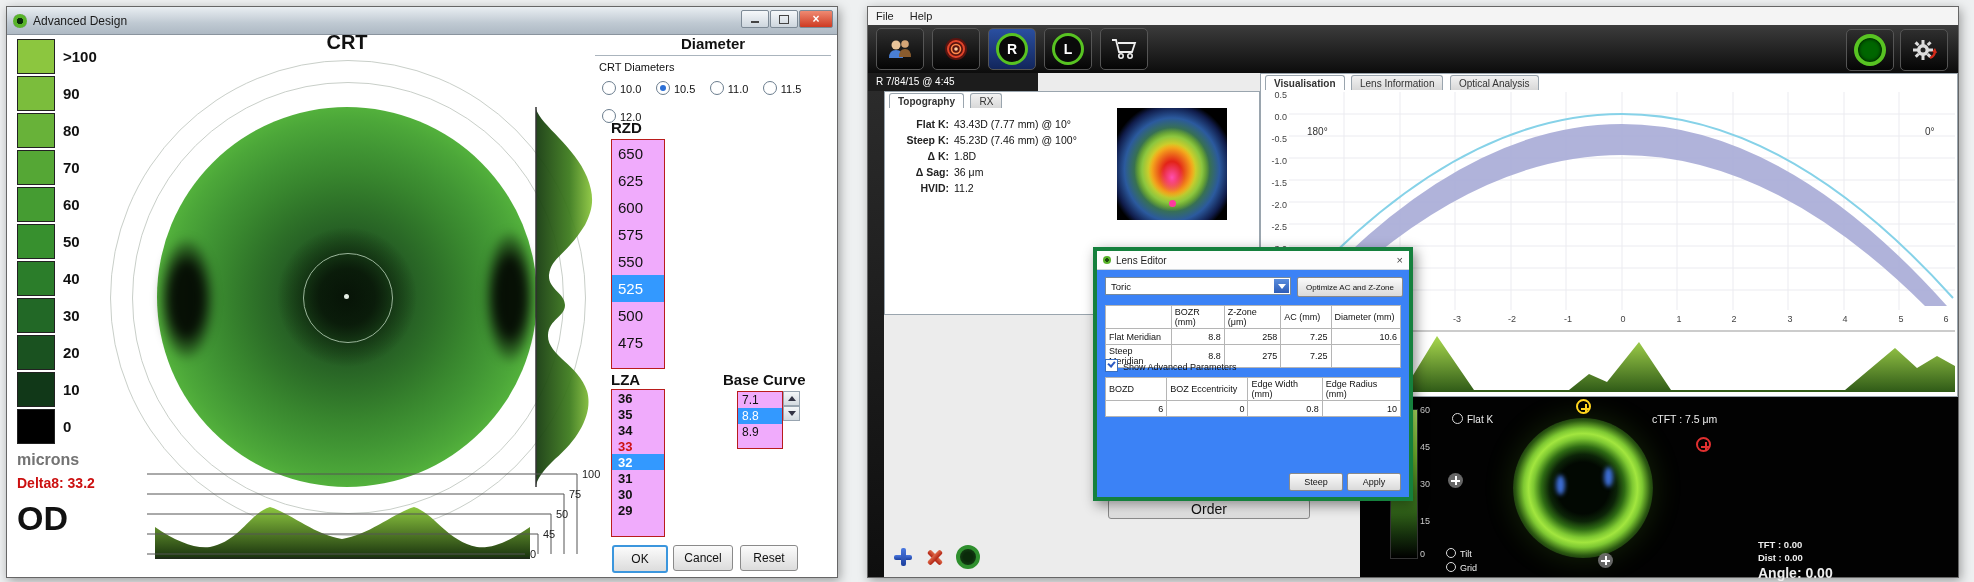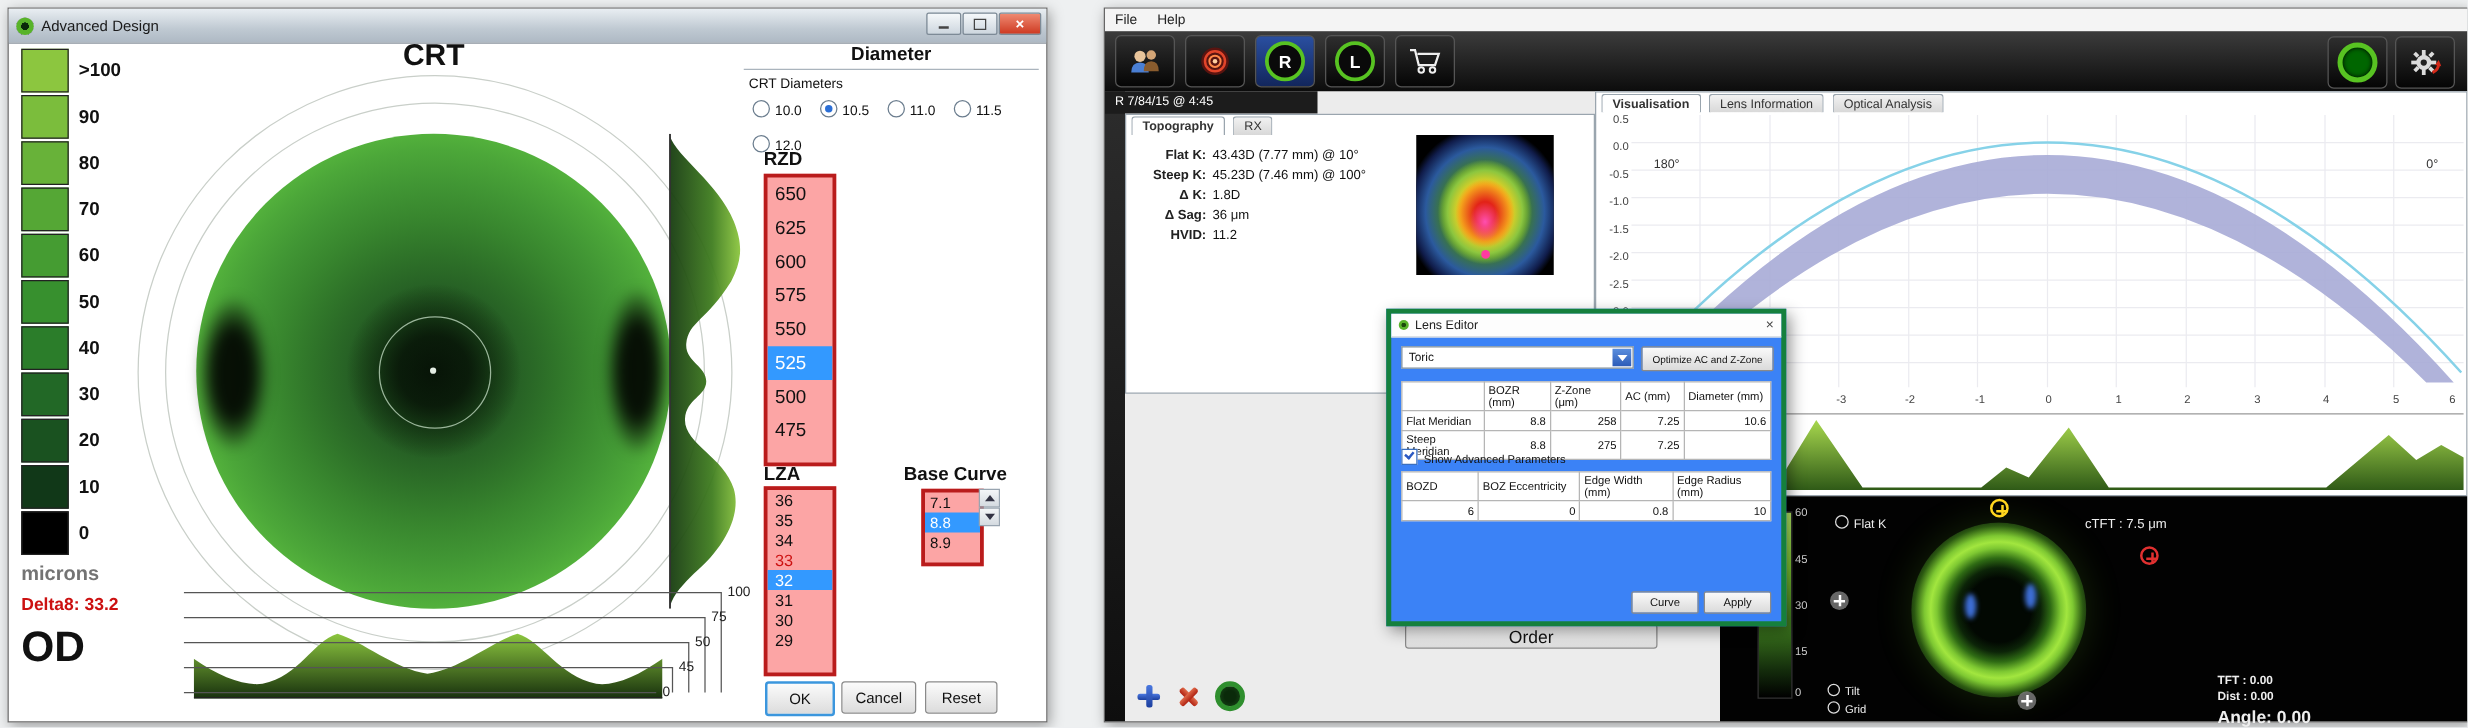--- a/index.html
+++ b/index.html
@@ -11,23 +11,23 @@
   .titlebar .ttl{font-size:12px;color:#1a1a1a;margin-left:6px;}
   .appico{width:14px;height:14px;border-radius:50%;background:radial-gradient(circle,#0a2a0a 30%,#58b32a 32% 70%,#0a2a0a 72%);}
   .wbtns{position:absolute;right:4px;top:3px;display:flex;}
   .wbtn{width:26px;height:16px;border:1px solid #7d8a96;background:linear-gradient(#f5f8fa,#cdd6de);margin-left:1px;display:flex;align-items:center;justify-content:center;font-size:10px;color:#333;border-radius:2px;}
   .wbtn.close{width:32px;background:linear-gradient(#ef8a72,#ce3a22);color:#fff;font-size:12px;font-weight:bold;}
   .minbar{width:8px;height:2px;background:#444;margin-top:6px;}
   .maxbox{width:8px;height:7px;border:1px solid #444;}
   .lgrow{position:absolute;display:flex;align-items:center;}
   .lgswatch{width:36px;height:33px;border:1px solid #222;}
   .lglabel{font-size:15px;font-weight:bold;color:#111;margin-left:8px;}
-  .listbox{position:absolute;background:#fca5a5;border:3px solid #b91c1c;overflow:hidden;}
+  .listbox{position:absolute;background:#f0abfc;border:1px solid #b91c1c;overflow:hidden;}
   .li{font-size:15px;color:#111;padding:3px 4px 2px 6px;line-height:22px;}
-  .li.small{font-size:13px;line-height:13px;padding:2px 4px 1px 6px;}
+  .li.small{font-size:13px;line-height:13px;padding:2px 4px 1px 6px;font-weight:bold;}
   .li.sel{background:#3399ff;color:#fff;}
   .li.red{color:#cc1111;}
   .li.tiny{font-size:12px;line-height:12px;padding:2px 4px;}
   .radio{display:inline-block;width:12px;height:12px;border:1px solid #6b7d8e;border-radius:50%;background:#fff;vertical-align:-2px;margin-right:4px;position:relative;}
   .radio.sel::after{content:"";position:absolute;left:3px;top:3px;width:6px;height:6px;border-radius:50%;background:#2b6fd6;}
   .rlabel{font-size:11px;color:#111;}
   .btn{position:absolute;height:24px;border:1px solid #8a8a8a;border-radius:3px;background:linear-gradient(#fbfbfb,#dcdcdc);font-size:12px;color:#111;display:flex;align-items:center;justify-content:center;}
   .btn.focus{border:2px solid #3b96dd;}
   .seclabel{font-size:15px;font-weight:bold;color:#111;}
   .axislbl{position:absolute;font-size:11px;color:#222;}
@@ -139,21 +139,21 @@
       </div>
     <div class="lgrow" style="left:10px;top:402px;">
         <div class="lgswatch" style="background: rgb(0, 0, 0);"></div>
         <span class="lglabel">0</span>
       </div>
 
     <div class="abs" style="left:10px;top:444px;font-size:16px;font-weight:bold;color:#737373;">microns</div>
     <div class="abs" style="left:10px;top:468px;font-size:14px;font-weight:bold;color:#cc1111;">Delta8: 33.2</div>
     <div class="abs" style="left:10px;top:492px;font-size:34px;font-weight:bold;color:#111;">OD</div>
 
-    <div class="abs" style="left:260px;top:24px;width:160px;text-align:center;font-size:24px;font-weight:bold;color:#111;">CRT</div>
+    <div class="abs" style="left:260px;top:24px;width:160px;text-align:center;font-size:20px;font-weight:bold;color:#111;">CRT</div>
     <div class="ringline" style="left:103px;top:53px;width:474px;height:474px;"></div>
     <div class="ringline" style="left:125px;top:75px;width:430px;height:430px;"></div>
     <div class="abs" style="left:150px;top:100px;width:380px;height:380px;border-radius:50%;background:radial-gradient(circle at 50% 50%, #0c1f0c 0%, #143414 8%, #1d4a1c 16%, #276225 26%, #2f7429 36%, #38862e 46%, #419634 56%, #4ca739 66%, #58b83e 74%, #5cbe40 80%, #459e33 86%, #2b7024 92%, #1a4a19 97%, #123a14 100%);"></div>
     <div class="abs" style="left:250px;top:200px;width:180px;height:180px;border-radius:50%;background:radial-gradient(circle, rgba(5,15,5,.7) 0 22%, rgba(10,30,10,.45) 36%, rgba(0,0,0,0) 55%);"></div>
     <div class="abs" style="left:152px;top:232px;width:55px;height:120px;border-radius:50%;background:radial-gradient(ellipse, rgba(0,0,0,.9) 0 40%, rgba(0,0,0,0) 75%);filter:blur(5px);"></div>
     <div class="abs" style="left:478px;top:225px;width:50px;height:130px;border-radius:50%;background:radial-gradient(ellipse, rgba(0,0,0,.9) 0 40%, rgba(0,0,0,0) 75%);filter:blur(5px);"></div>
     <div class="abs" style="left:296px;top:246px;width:88px;height:88px;border:1px solid #9ab59a;border-radius:50%;"></div>
     <div class="abs" style="left:337px;top:287px;width:5px;height:5px;border-radius:50%;background:#e4eee4;"></div>
 
     <svg class="abs" style="left:528px;top:100px;" width="60" height="380" viewBox="0 0 60 380" preserveAspectRatio="none">
@@ -244,21 +244,21 @@
       <div class="spinbtn">
           <div class="tri-dn-s"></div>
         </div>
     </div>
 
     <div class="btn focus" style="left:605px;top:538px;width:52px;">OK</div>
     <div class="btn" style="left:666px;top:538px;width:58px;">Cancel</div>
     <div class="btn" style="left:733px;top:538px;width:56px;">Reset</div>
   </div>
 
-  <div class="win" style="left:867px;top:6px;width:1090px;height:570px;background:#ececec;margin-left:16px;">
+  <div class="win" style="left:867px;top:6px;width:1090px;height:570px;background:#ececec;">
     <div class="menubar">
       <span>File</span>
       <span>Help</span>
     </div>
     <div class="toolbar">
       <div class="tbtn">
         <svg width="28" height="24" viewBox="0 0 28 24">
           <circle cx="10" cy="8" r="4.5" fill="#e8c49a"></circle>
             <path d="M3,21 Q3,13 10,13 Q17,13 17,21 Z" fill="#4a7fd4"></path>
           <circle cx="19" cy="7" r="3.8" fill="#d4a576"></circle>
@@ -521,17 +521,17 @@
         </tr>
         <tr>
           <td class="num">6</td>
           <td class="num">0</td>
           <td class="num">0.8</td>
           <td class="num">10</td>
         </tr>
       </tbody>
         </table>
 
-      <div class="dbtn" style="left:192px;top:222px;">Curve</div>
+      <div class="dbtn" style="left:192px;top:222px;">Steep</div>
       <div class="dbtn" style="left:250px;top:222px;">Apply</div>
     </div>
   </div>
 </div>
 
 </body></html>

